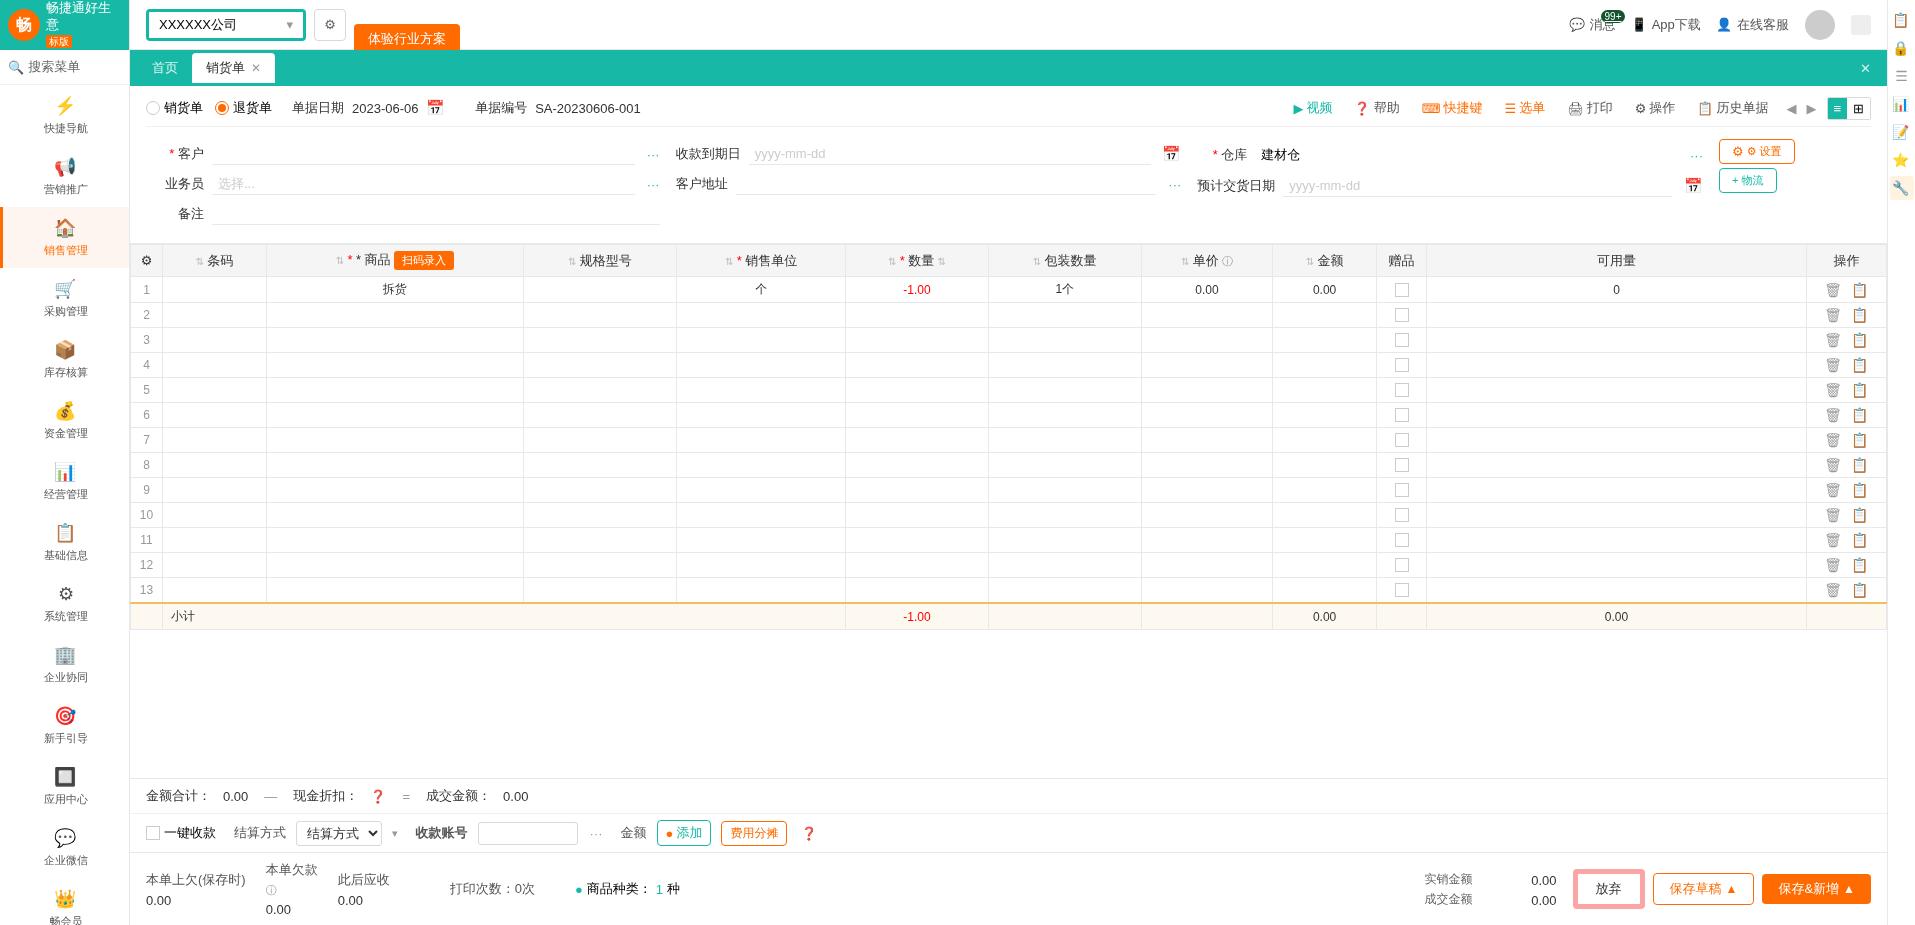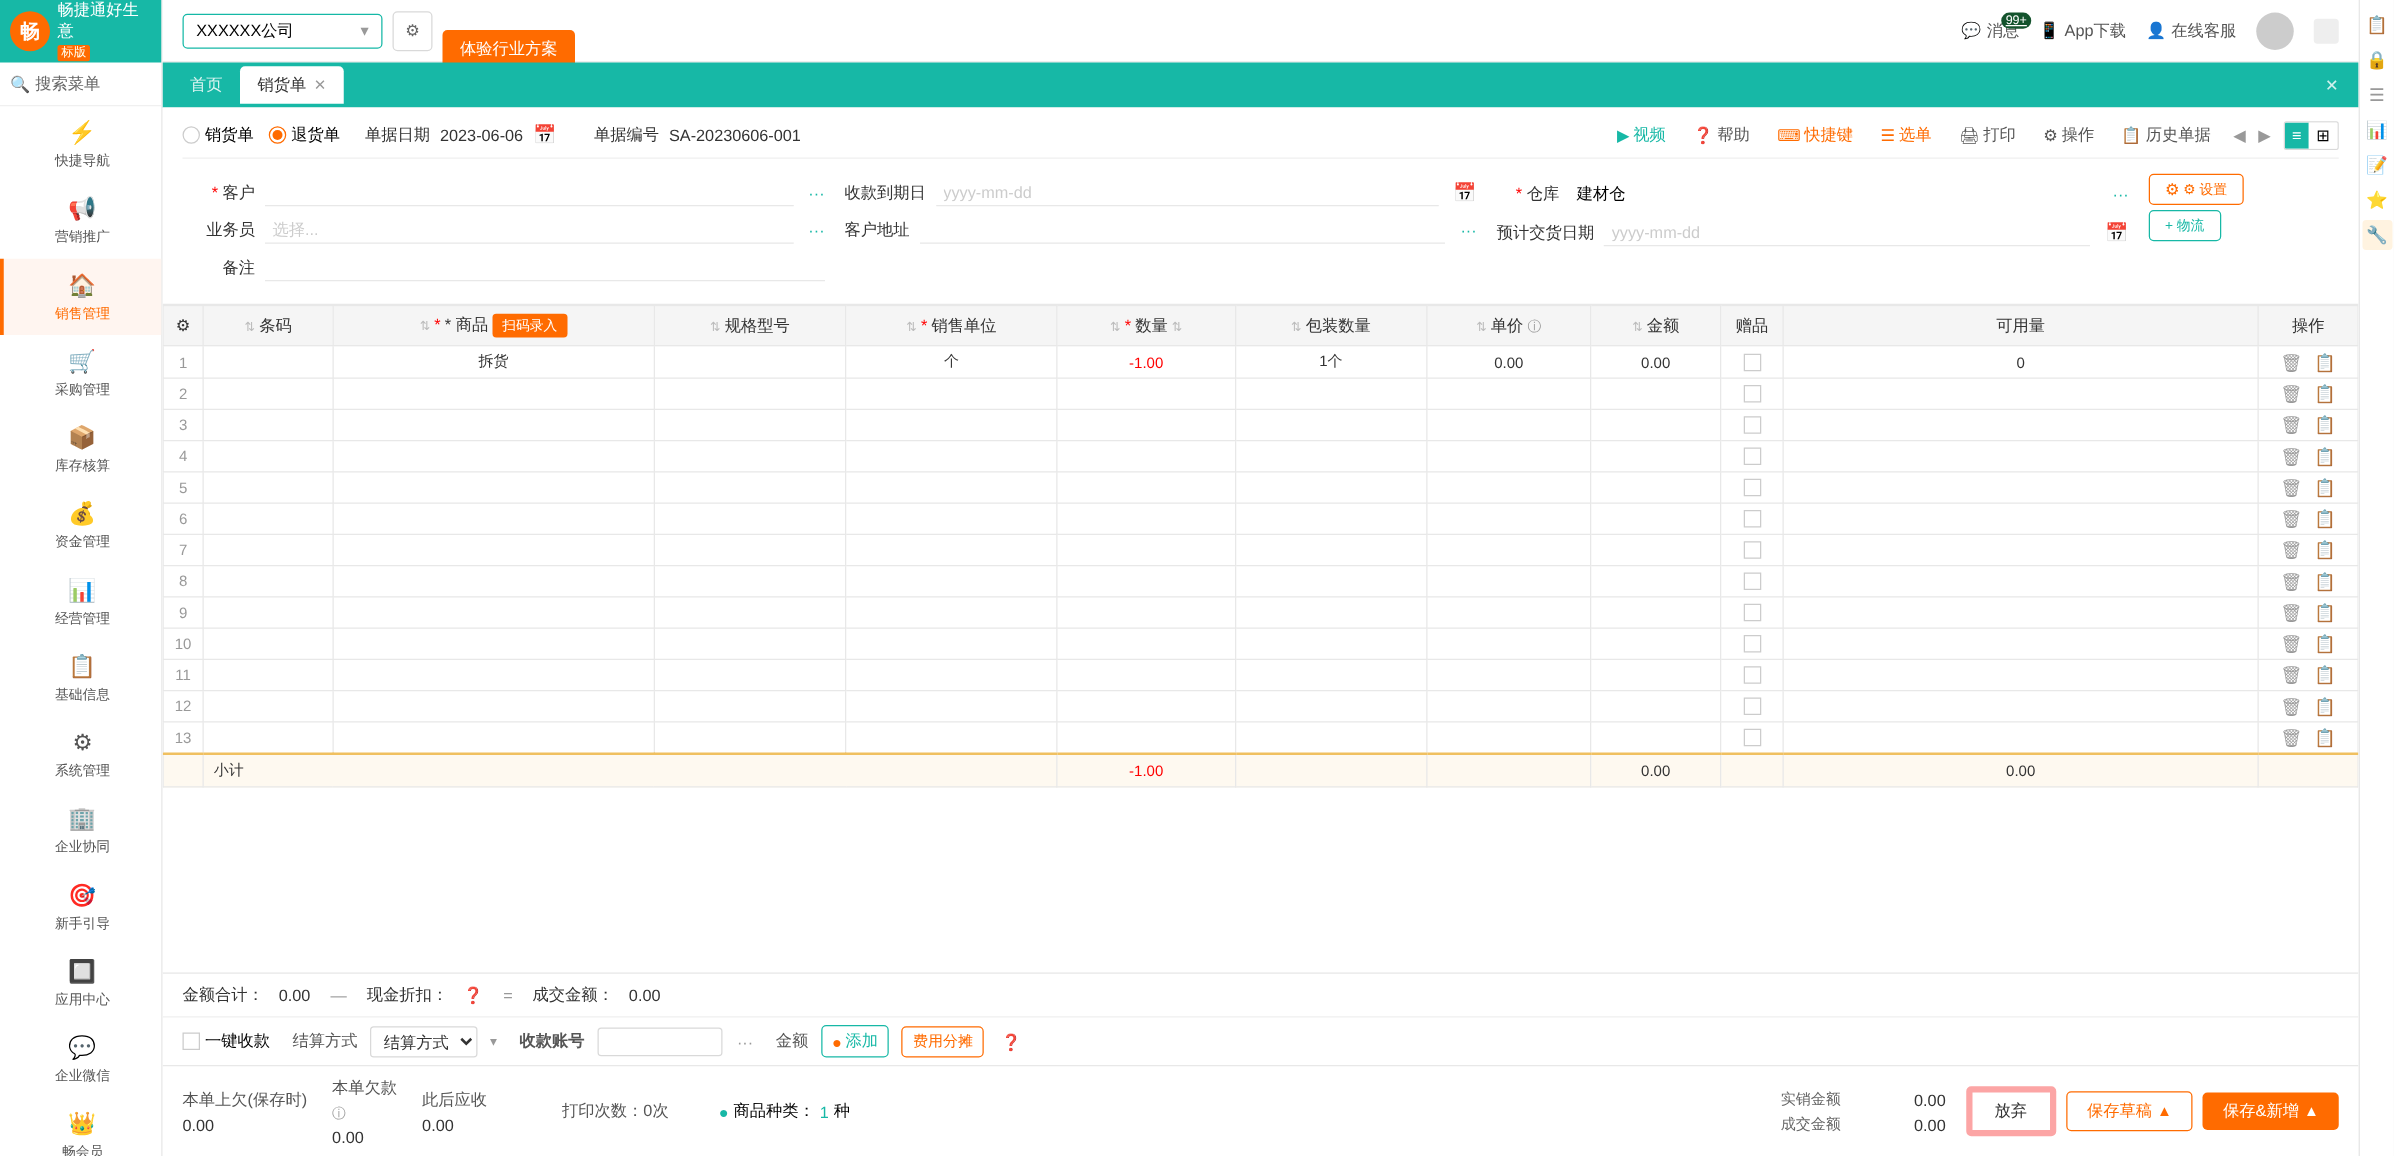--- a/index.html
+++ b/index.html
@@ -15,21 +15,21 @@
     .sidebar-item { padding: 10px 8px; display: flex; flex-direction: column; align-items: center; gap: 4px; cursor: pointer; color: #555; border-left: 3px solid transparent; }
     .sidebar-item.active { background: #fff5f0; color: #ff6b00; border-left-color: #ff6b00; }
     .sidebar-item-icon { font-size: 18px; }
     .sidebar-item-label { font-size: 11px; text-align: center; }
 
     
     .main { flex: 1; display: flex; flex-direction: column; overflow: hidden; }
 
     
     .top-header { height: 50px; background: #fff; display: flex; align-items: center; padding: 0 16px; border-bottom: 1px solid #e8e8e8; gap: 8px; }
-    .company-select { display: flex; align-items: center; gap: 6px; border: 1px solid #14b8a6; border-radius: 4px; padding: 4px 10px; cursor: pointer; min-width: 160px; }
+    .company-select { display: flex; align-items: center; gap: 6px; border: 3px solid #14b8a6; border-radius: 4px; padding: 4px 10px; cursor: pointer; min-width: 160px; }
     .company-select-text { flex: 1; }
     .company-select-arrow { color: #999; }
     .gear-btn { width: 32px; height: 32px; border: 1px solid #d9d9d9; border-radius: 4px; display: flex; align-items: center; justify-content: center; cursor: pointer; color: #666; }
     .trial-btn { background: #ff6b00; color: #fff; border: none; border-radius: 4px; padding: 6px 14px; cursor: pointer; font-size: 13px; margin-top: 29px; }
     .header-right { margin-left: auto; display: flex; align-items: center; gap: 16px; color: #555; }
     .header-right-item { display: flex; align-items: center; gap: 4px; cursor: pointer; position: relative; }
     .badge { background: #14532d; color: #fff; border-radius: 10px; font-size: 10px; padding: 1px 4px; position: absolute; top: -6px; right: -10px; text-decoration: underline; }
     .avatar { width: 30px; height: 30px; background: #ccc; border-radius: 50%; }
 
     

